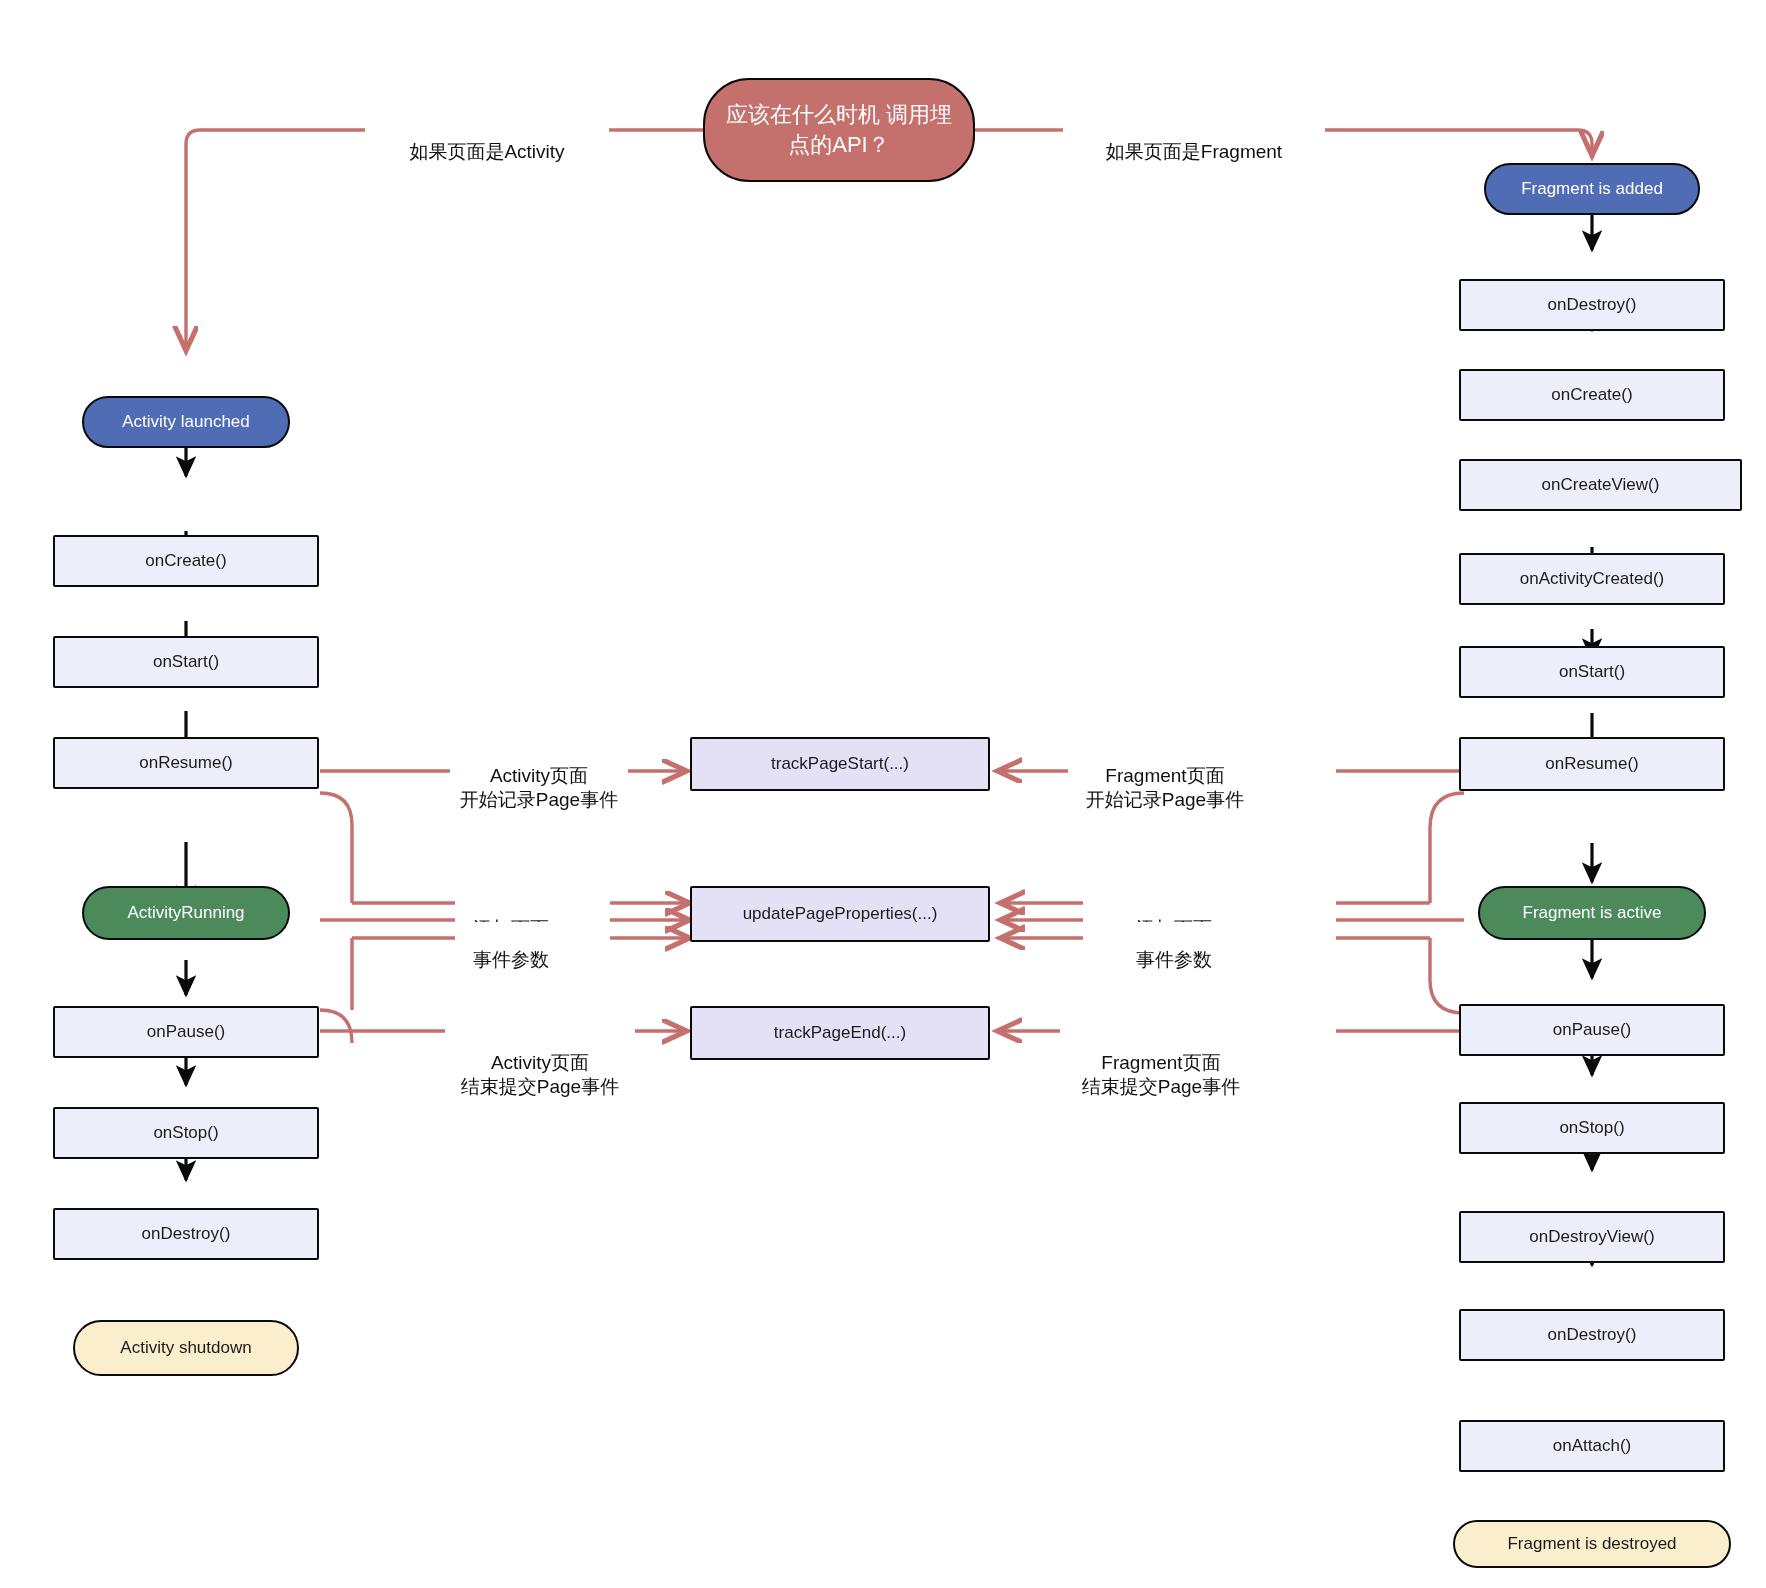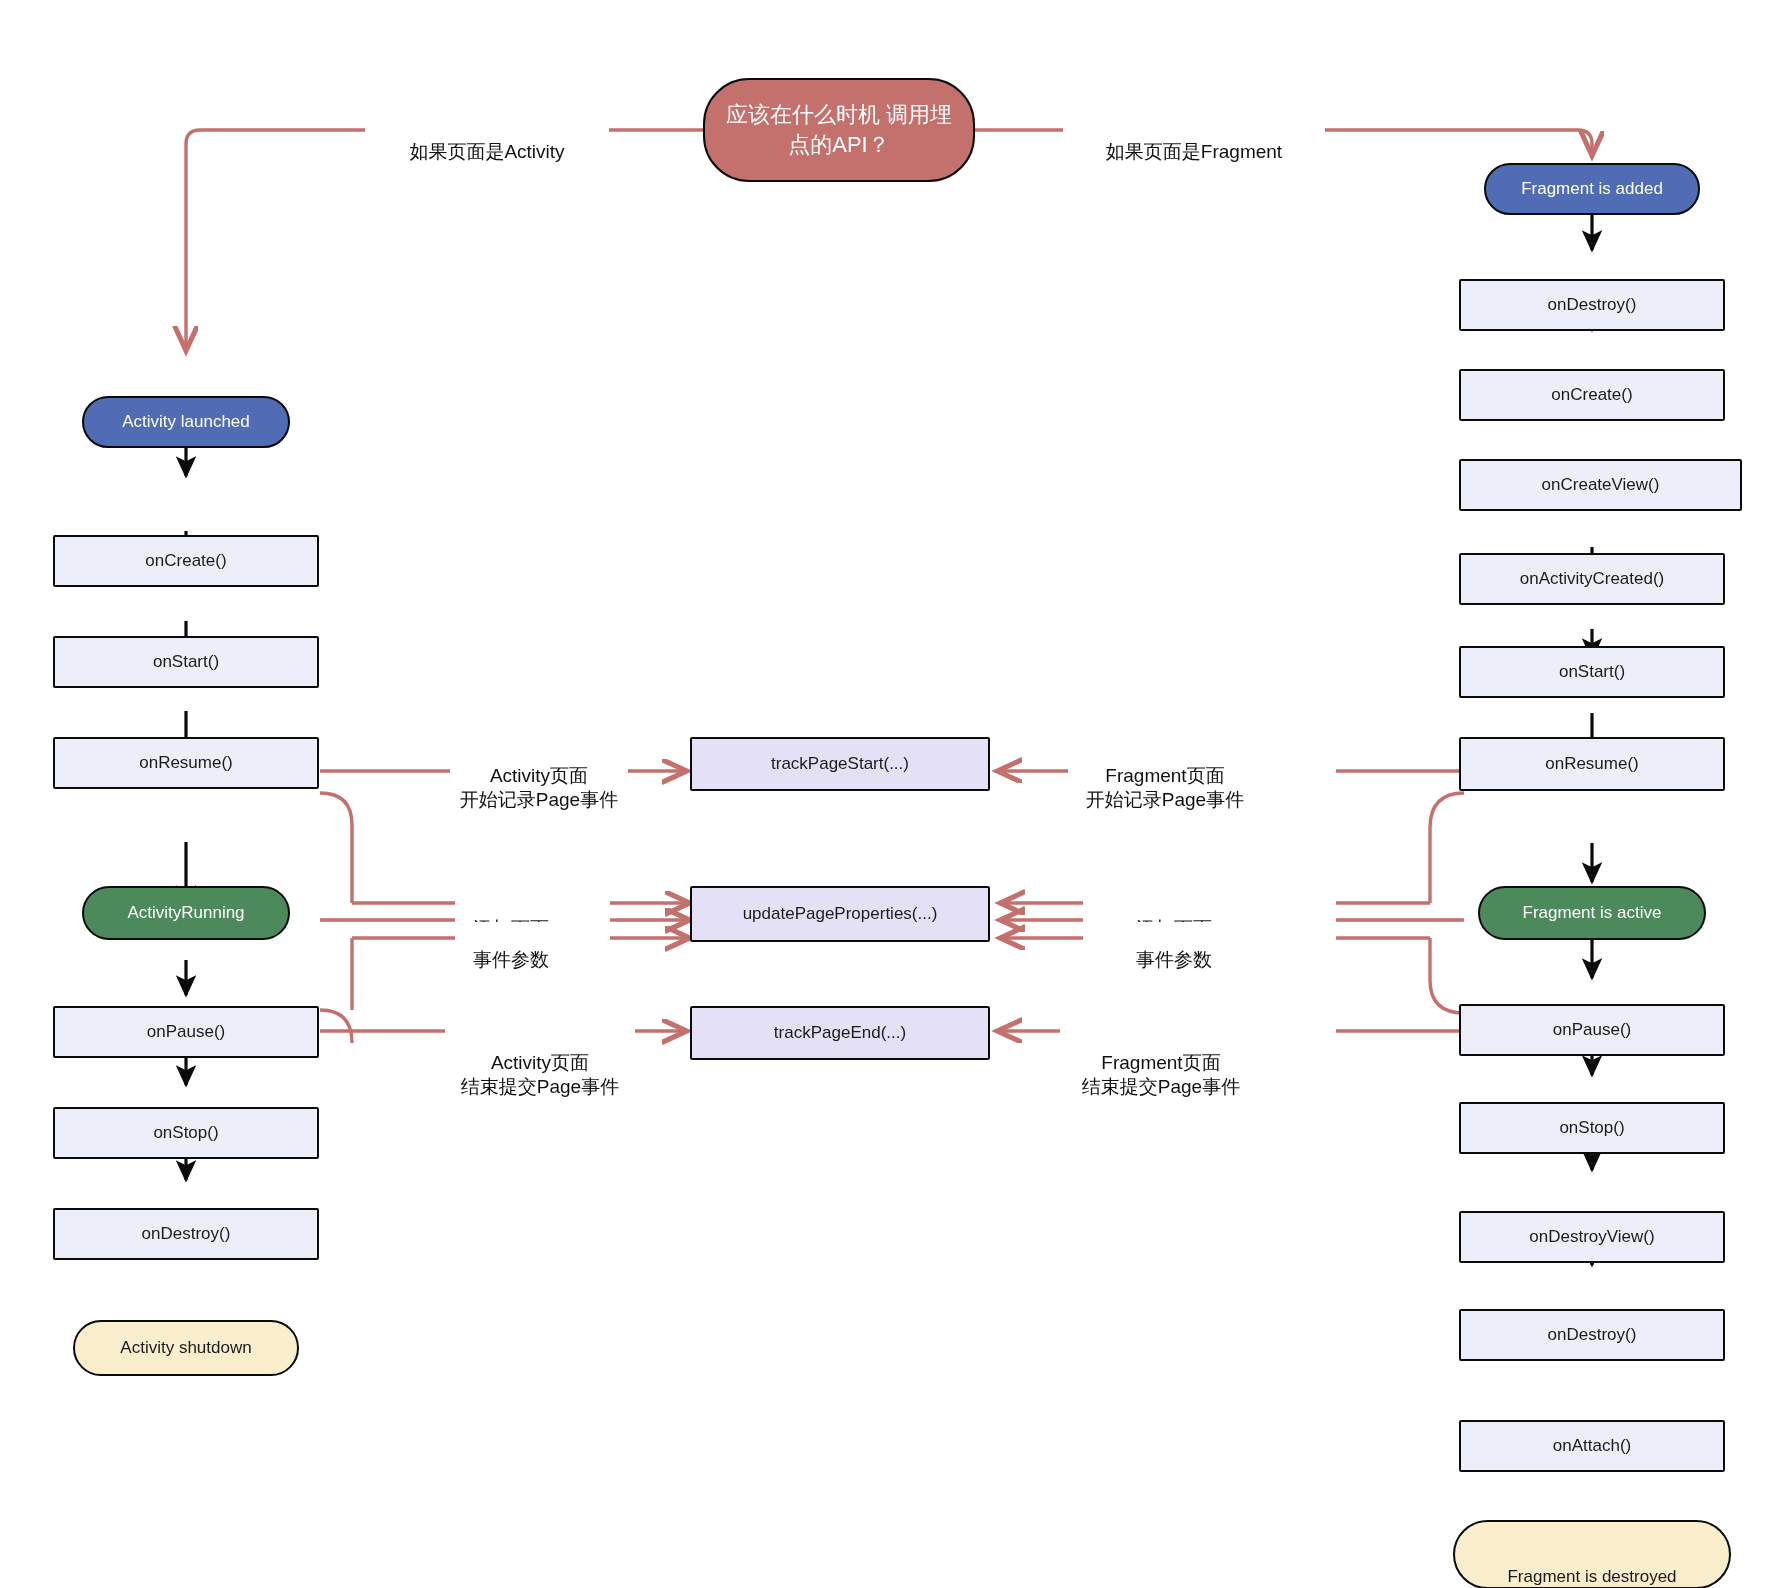--- a/index.html
+++ b/index.html
@@ -254,21 +254,21 @@
   </div>
   <div class="node rect" style="left:1459px; top:1163px; width:266px; height:52px;">
     <span>onDestroyView()</span>
   </div>
   <div class="node rect" style="left:1459px; top:1261px; width:266px; height:52px;">
     <span>onDestroy()</span>
   </div>
   <div class="node rect" style="left:1459px; top:1372px; width:266px; height:52px;">
     <span>onAttach()</span>
   </div>
-  <div class="node end" style="left:1453px; top:1472px; width:278px; height:69px;align-items:flex-end;">
+  <div class="node end" style="left:1453px; top:1472px; width:278px; height:48px;">
     <span>Fragment is destroyed</span>
   </div>
 
   <div class="edge-label" style="left:450px; top:690px; width:170px;">
     <span>Activity页面
 开始记录Page事件</span>
   </div>
   <div class="edge-label" style="left:1068px; top:690px; width:186px;">
     <span>Fragment页面
 开始记录Page事件</span>

